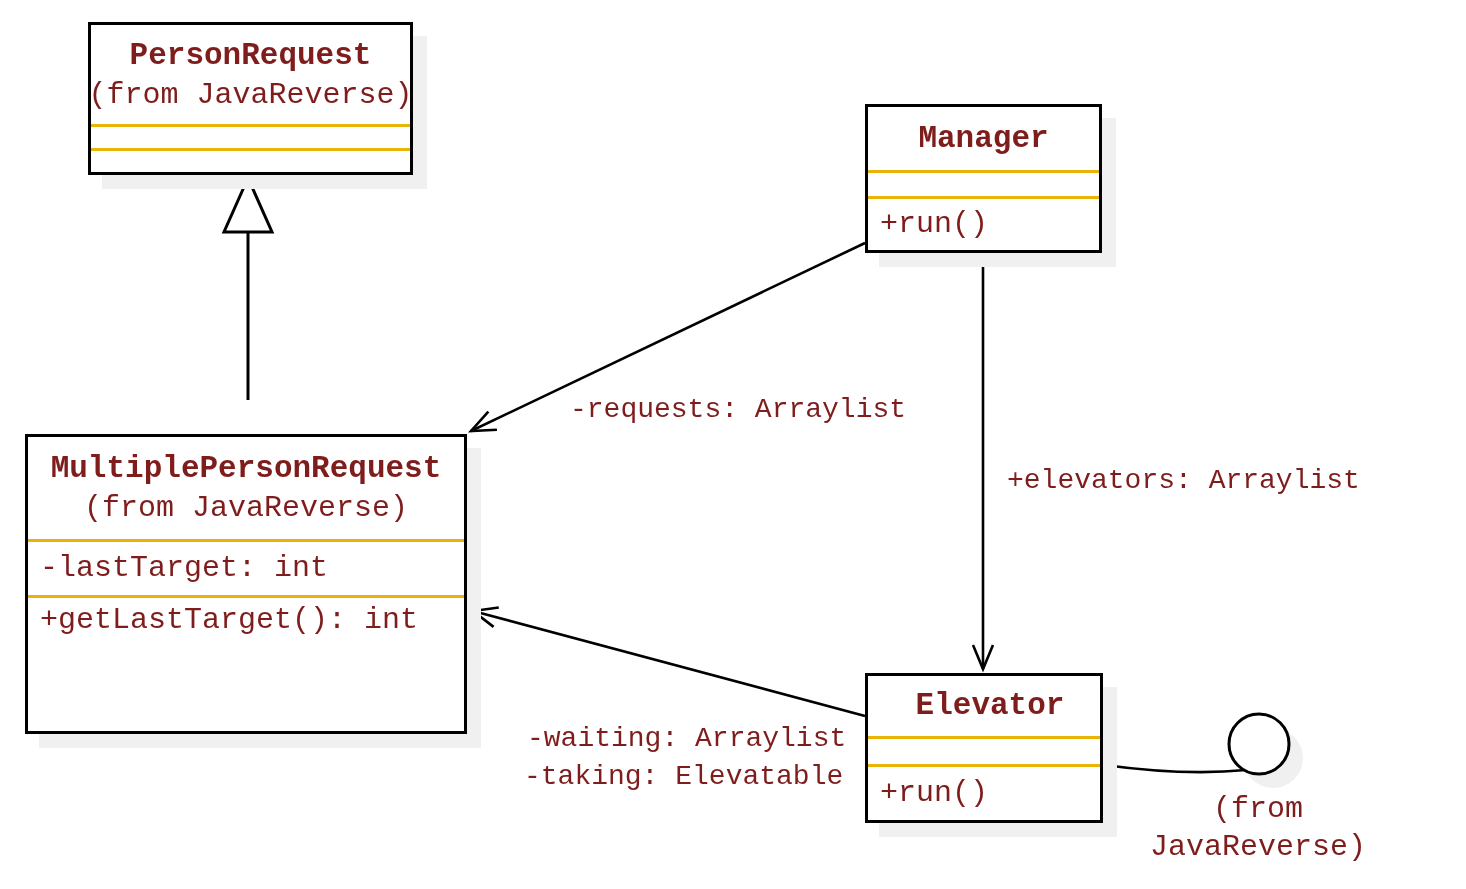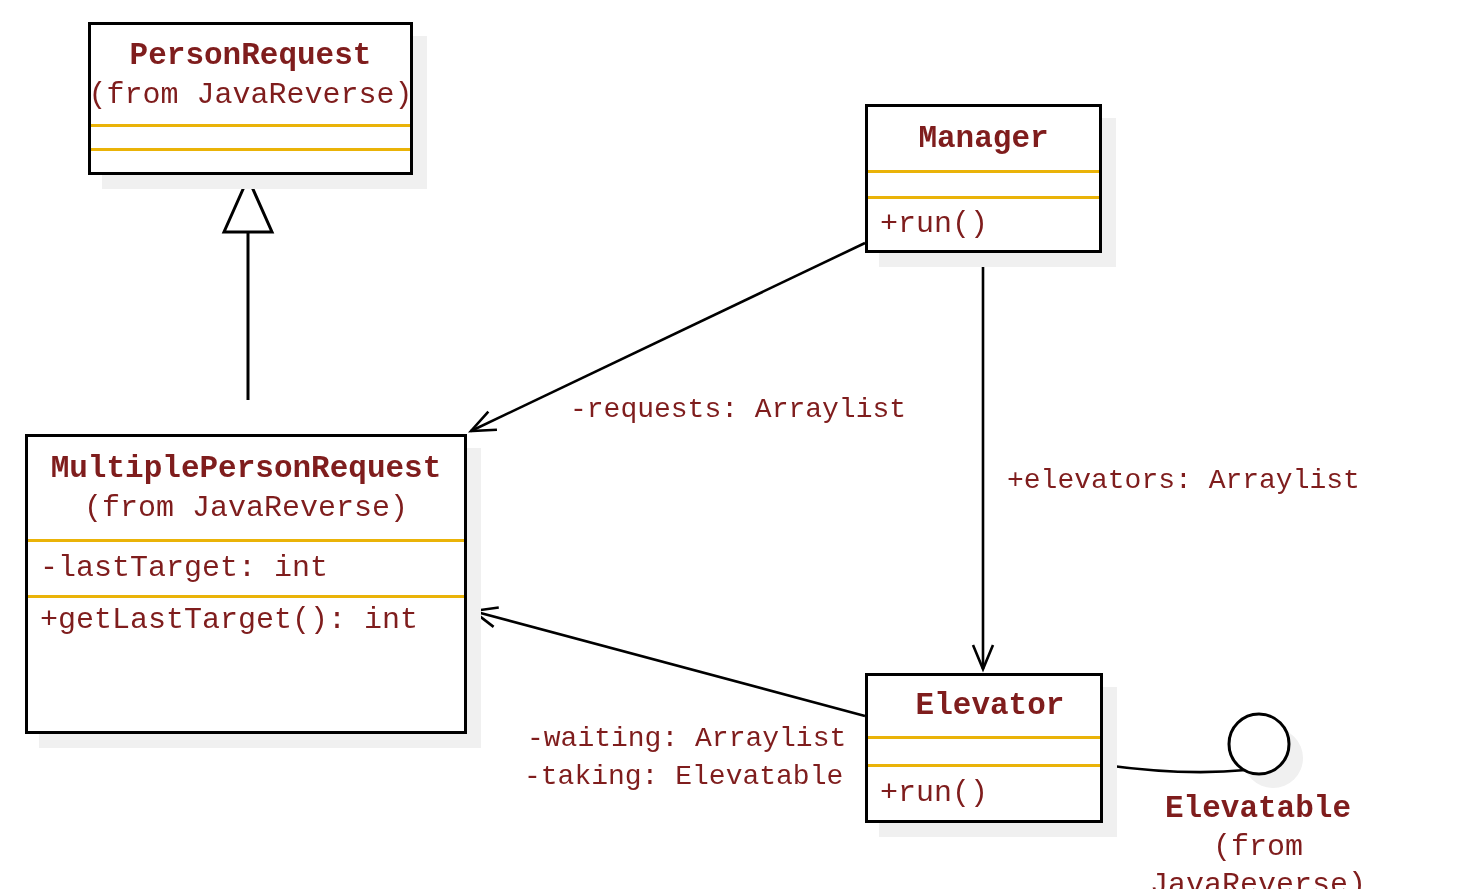--- a/index.html
+++ b/index.html
@@ -125,17 +125,16 @@
 
   <div class="assoc-label" style="left:570px; top:393px;">-requests: Arraylist</div>
 
   <div class="assoc-label" style="left:1007px; top:464px;">+elevators: Arraylist</div>
 
   <div class="assoc-label" style="left:527px; top:722px;">-waiting: Arraylist</div>
 
   <div class="assoc-label" style="left:524px; top:760px;">-taking: Elevatable</div>
 
   <div class="iface-label" style="left:1100px; top:790px; width:316px;">
-    <div class="iface-name">Elevatable</div>
     <div class="iface-from">(from JavaReverse)</div>
   </div>
 
 </div>
 
 </body></html>

